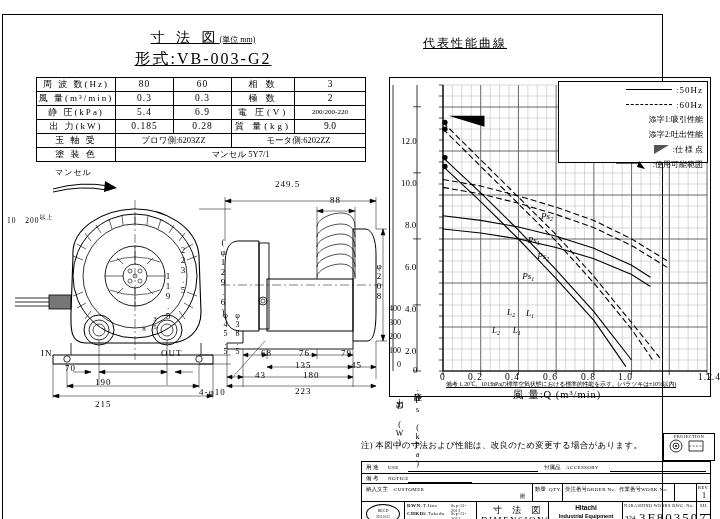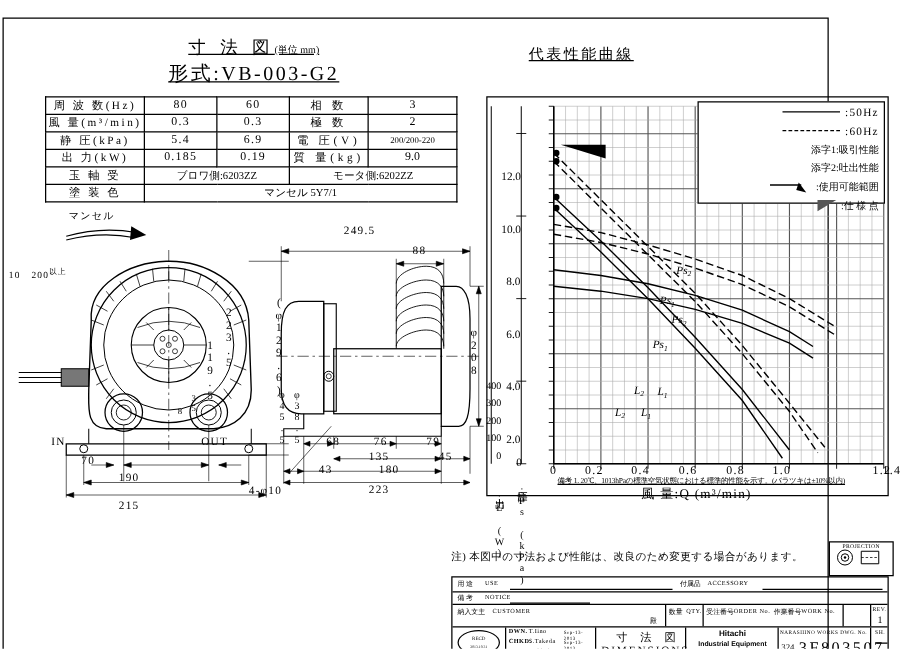--- a/index.html
+++ b/index.html
@@ -92,21 +92,21 @@
     <tr>
       <td class="lbl">静 圧(kPa)</td>
       <td class="v">5.4</td>
       <td class="v">6.9</td>
       <td class="lbl2">電 圧(V)</td>
       <td class="v2 volt">200/200-220</td>
     </tr>
     <tr>
       <td class="lbl">出 力(kW)</td>
       <td class="v">0.185</td>
-      <td class="v">0.19</td>
+      <td class="v">0.28</td>
       <td class="lbl2">質 量(kg)</td>
       <td class="v2">9.0</td>
     </tr>
     <tr>
       <td class="lbl">玉 軸 受</td>
       <td class="wide" colspan="2">ブロワ側:6203ZZ</td>
       <td class="wide" colspan="2">モータ側:6202ZZ</td>
     </tr>
     <tr>
       <td class="lbl">塗 装 色</td>
@@ -466,29 +466,29 @@
       <span class="legdash"></span>
       <span class="legtxt">:60Hz</span>
     </div>
     <div class="legrow">
       <span class="legsm">添字1:吸引性能</span>
     </div>
     <div class="legrow">
       <span class="legsm">添字2:吐出性能</span>
     </div>
     <div class="legrow">
+      <span class="tri"></span>
+      <span class="legsm">:仕 様 点</span>
+    </div>
+    <div class="legrow">
       <svg width="34" height="10">
         <path d="M1,3 L26,3" stroke="#000" stroke-width="1.2" fill="none"></path>
         <path d="M24,1 L30,9 L22,7 Z" fill="#000"></path>
       </svg>
       <span class="legsm">:使用可能範囲</span>
-    </div>
-    <div class="legrow">
-      <span class="tri"></span>
-      <span class="legsm">:仕 様 点</span>
     </div>
   </div>
 
   <div class="chnote">備考 1. 20℃、1013hPaの標準空気状態における標準的性能を示す。(バラツキは±10%以内)</div>
 
   <div class="abs footnote">注) 本図中の寸法および性能は、改良のため変更する場合があります。</div>
   <div class="abs projbox">
     <div style="font-size:4.5px;letter-spacing:0.3px;">PROJECTION</div>
     <svg width="48" height="15">
       <circle cx="11" cy="7" r="6" fill="none" stroke="#000" stroke-width="0.8"></circle>

